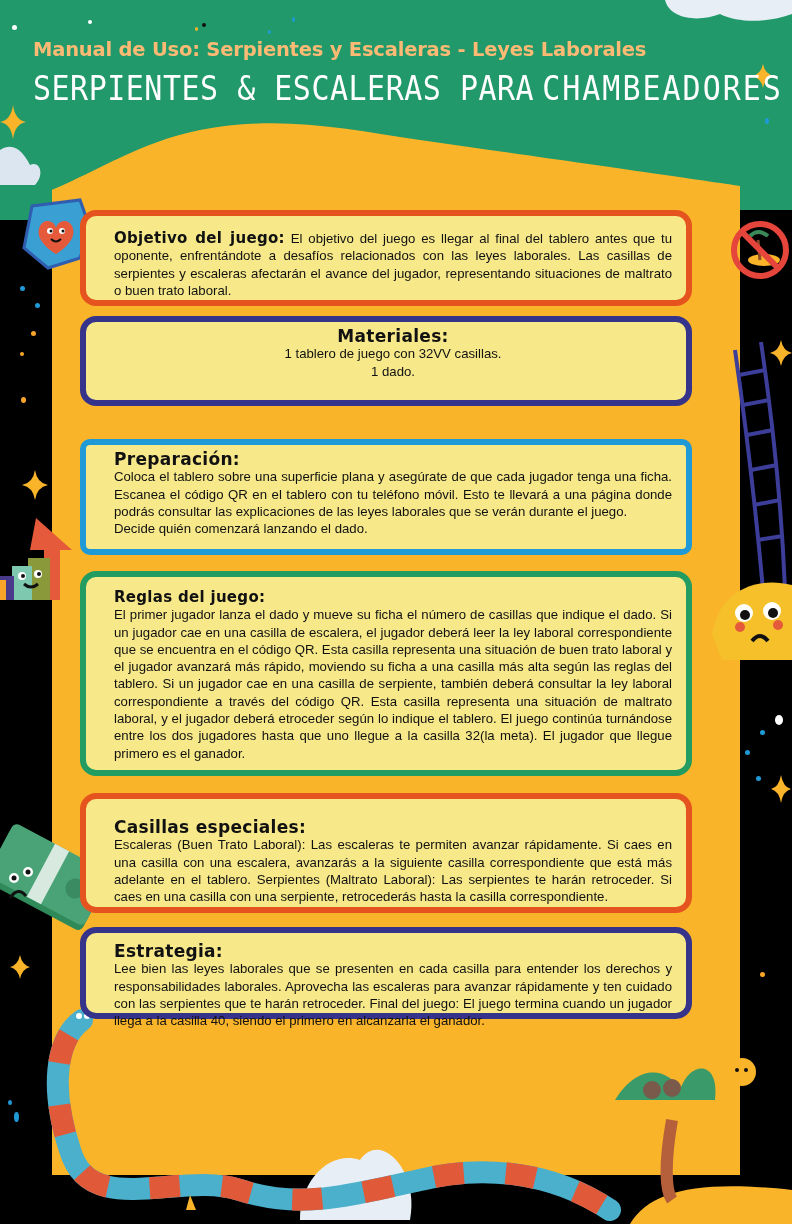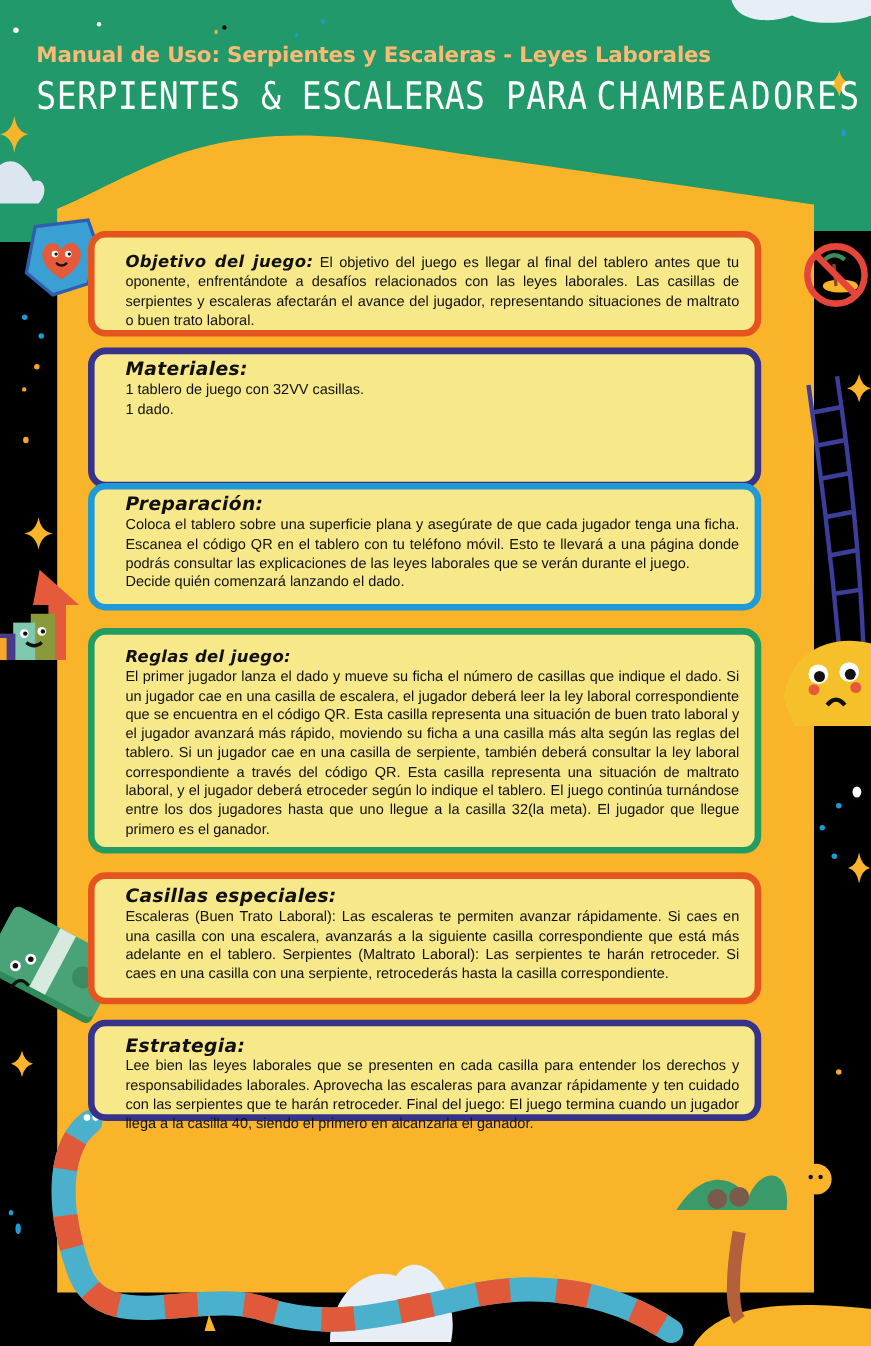--- a/index.html
+++ b/index.html
@@ -6,21 +6,21 @@
   body { width:792px; height:1224px; position:relative; overflow:hidden; background:#000; font-family:"DejaVu Sans", sans-serif; }
   .header { position:absolute; left:0; top:0; width:792px; height:210px; background:#21996a; }
   .panel { position:absolute; left:52px; top:160px; width:688px; height:1015px; background:#f9b42a; }
   .wave { position:absolute; left:0; top:120px; width:792px; height:100px; }
   .title1 { position:absolute; left:33px; top:38px; color:#fdba74; font-family:"DejaVu Sans", sans-serif; font-weight:bold; font-size:19.5px; letter-spacing:-0.2px; white-space:nowrap; }
   .title2 { position:absolute; left:33px; top:68px; color:#fff; font-family:"DejaVu Sans Mono", monospace; font-size:30px; font-weight:normal; letter-spacing:0.5px; white-space:nowrap; transform:scaleY(1.15); transform-origin:left top; }
   .title2 .thin { font-weight:normal; letter-spacing:2px; margin-left:8px; }
   .box { position:absolute; left:80px; width:612px; background:#f7e98a; border:6px solid; border-radius:16px; padding:6px 14px 6px 28px; box-sizing:border-box; color:#111; font-family:"Liberation Sans", sans-serif; font-size:13.2px; line-height:17.3px; }
   .box p { margin:0; }
   .box .justify { text-align:justify; }
-  .box .head { font-family:"DejaVu Sans", sans-serif; font-weight:900; font-size:15px; letter-spacing:0.3px;font-style:italic; }
+  .box .head { font-family:"DejaVu Sans", sans-serif; font-weight:900; font-size:15px; letter-spacing:0.3px; }
   .box .head.big { font-size:17px; }
   .deco { position:absolute; }
   .dot { position:absolute; border-radius:50%; }
 </style>
 </head>
 <body>
 
 <div class="header"></div>
 <div class="panel"></div>
 <svg class="wave" viewBox="0 0 792 100" preserveAspectRatio="none">
@@ -156,38 +156,38 @@
   <path d="M82,20 C55,40 50,90 70,150 C90,220 180,170 240,190 C300,210 350,195 420,180 C480,165 550,170 610,210" stroke="#e05a3a" stroke-width="22" fill="none" stroke-dasharray="30 42" stroke-dashoffset="-20"></path>
   <circle cx="79" cy="16" r="3" fill="#fff"></circle>
     <circle cx="87" cy="16" r="3" fill="#fff"></circle>
   <path d="M190,195 L196,210 L186,210 Z" fill="#f9b42a"></path>
 </svg>
 
 <div class="box" style="top:210px;height:96px;border-color:#e5541f;">
   <p class="justify" style="padding-top:8px;"><span class="head">Objetivo del juego:</span> <span>El objetivo del juego es llegar al final del tablero antes que tu oponente,  enfrentándote a desafíos relacionados con las leyes laborales. Las casillas de serpientes y escaleras afectarán el avance del jugador, representando situaciones de maltrato o buen trato laboral.</span></p>
 </div>
 
-<div class="box" style="top:316px;height:128px;border-color:#35348a;">
+<div class="box" style="top:316px;height:90px;border-color:#35348a;text-align:center;">
   <p class="head big">Materiales:</p>
   <p>1 tablero de juego con 32VV casillas.</p>
   <p>1 dado.</p>
 </div>
 
-<div class="box" style="top:439px;height:116px;border-color:#1f9ad6;">
+<div class="box" style="top:439px;height:116px;border-color:#1f9ad6;border-radius:10px;">
   <p class="head big">Preparación:</p>
   <p class="justify">Coloca el tablero sobre una superficie plana y asegúrate de que cada jugador tenga una ficha. Escanea el código QR en el tablero con tu teléfono móvil. Esto te llevará a una página  donde podrás consultar las explicaciones de las leyes laborales que se verán durante el juego.</p>
   <p>Decide quién comenzará lanzando el dado.</p>
 </div>
 
 <div class="box" style="top:571px;height:205px;border-color:#239c62;padding-top:12px;">
   <p class="head big" style="font-size:15px;">Reglas del juego:</p>
   <p class="justify">El primer jugador lanza el dado y mueve su ficha el número de casillas que indique el dado. Si un jugador cae en una casilla de escalera, el jugador deberá leer la ley laboral correspondiente que se encuentra en el código QR.  Esta casilla representa una situación de buen trato laboral y el jugador avanzará más rápido, moviendo su ficha a una casilla más alta según las reglas del tablero. Si un jugador cae en una casilla de serpiente, también deberá consultar la ley laboral  correspondiente a través del código QR. Esta casilla representa una situación de maltrato laboral, y el jugador deberá etroceder según lo indique el tablero. El juego continúa turnándose entre los dos jugadores hasta que uno llegue a la casilla 32(la meta). El jugador que llegue primero es el ganador.</p>
 </div>
 
-<div class="box" style="top:793px;height:120px;border-color:#e5541f;padding-top:8px;">
+<div class="box" style="top:793px;height:120px;border-color:#e5541f;padding-top:20px;">
   <p class="head big">Casillas especiales:</p>
   <p class="justify">Escaleras (Buen Trato Laboral): Las escaleras te permiten avanzar rápidamente. Si caes en una casilla con una escalera, avanzarás a la siguiente casilla correspondiente que está más adelante en el tablero. Serpientes (Maltrato Laboral): Las serpientes te harán retroceder. Si caes en una casilla con una serpiente, retrocederás hasta la casilla correspondiente.</p>
 </div>
 
 <div class="box" style="top:927px;height:92px;border-color:#35348a;padding-top:10px;">
   <p class="head big">Estrategia:</p>
   <p class="justify">Lee bien las leyes laborales que se presenten en cada casilla para entender los derechos y responsabilidades laborales. Aprovecha las escaleras para avanzar rápidamente y ten cuidado con las serpientes que te harán retroceder. Final del juego: El juego termina cuando un jugador llega a la casilla 40, siendo el primero  en alcanzarla el ganador.</p>
 </div>
 
 </body></html>

